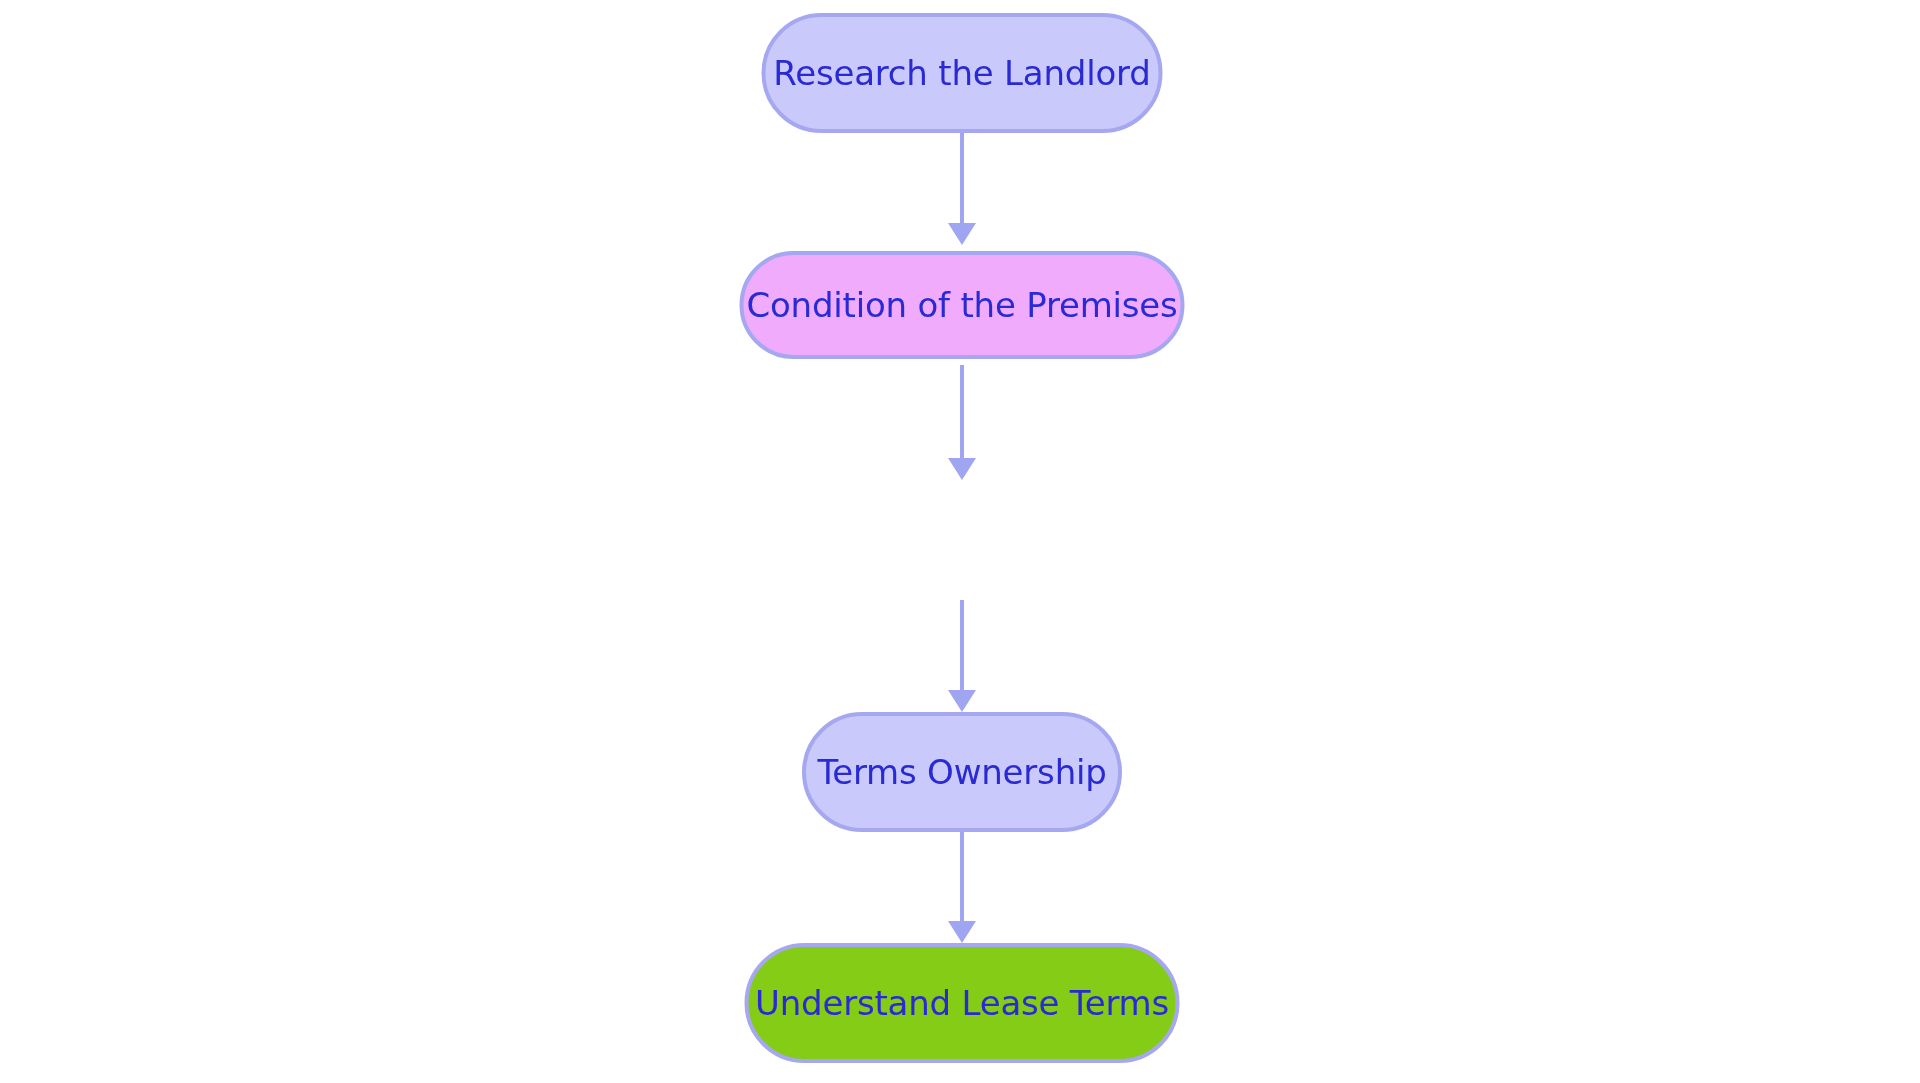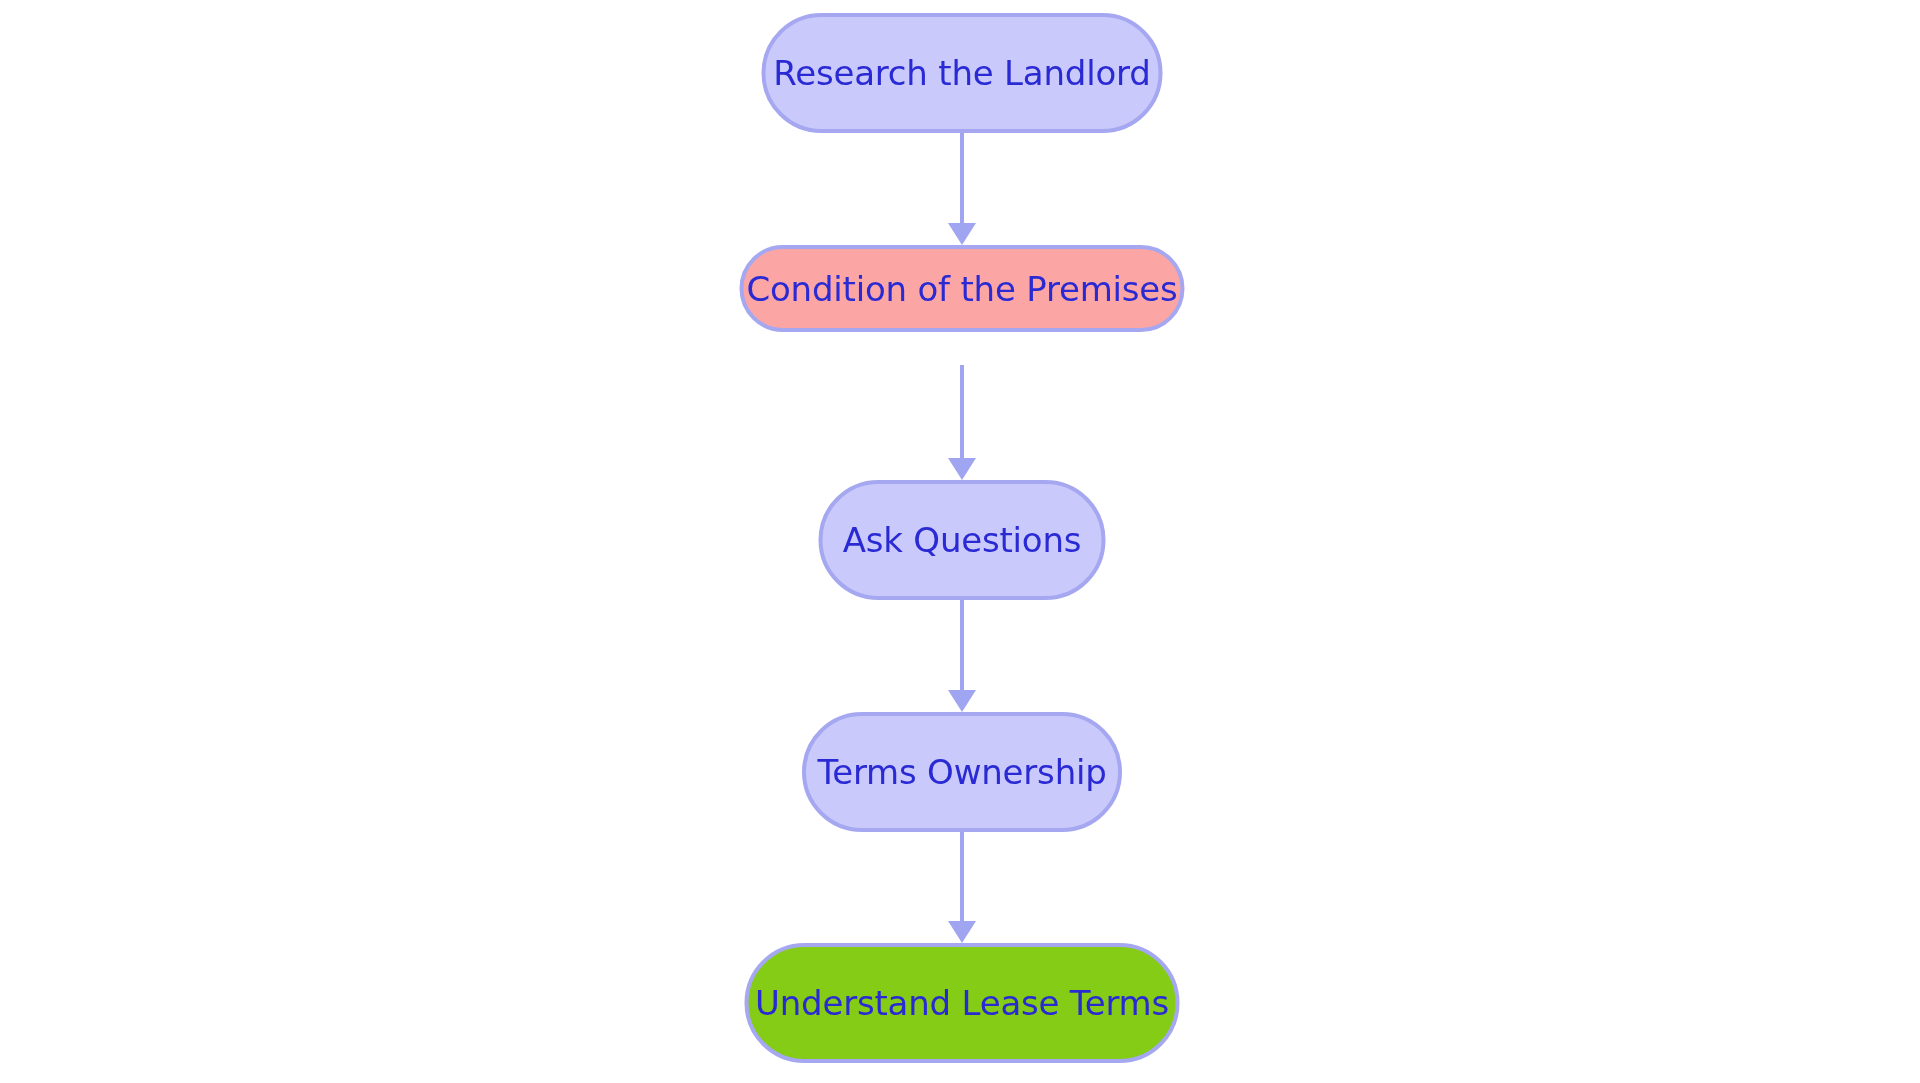--- a/index.html
+++ b/index.html
@@ -95,27 +95,24 @@
 
   <div class="connector" style="left: 962px; top: 832px; height: 111px;">
     <div class="connector-line" style="height: 89px; background: rgb(159, 165, 240);"></div>
     <div class="connector-head" style="border-top-color: rgb(159, 165, 240);"></div>
   </div>
 
   <div class="node" style="left: 962px; top: 13px; width: 401px; height: 120px; background: rgb(201, 201, 251); border-color: rgb(165, 168, 240);">
     <span class="node-label" style="color: rgb(42, 42, 212);">Research the Landlord</span>
   </div>
 
-  <div class="node" style="left: 962px; top: 245px; width: 445px; height: 87px; background: #fca5a5; border-color: rgb(165, 168, 240);">
+  <div class="node" style="left: 962px; top: 251px; width: 445px; height: 108px; background: #f0abfc; border-color: rgb(165, 168, 240);">
     <span class="node-label" style="color: rgb(42, 42, 212);">Condition of the Premises</span>
   </div>
 
-  <div class="node" style="left: 962px; top: 480px; width: 287px; height: 120px; background: rgb(201, 201, 251); border-color: rgb(165, 168, 240);">
-    <span class="node-label" style="color: rgb(42, 42, 212);">Ask Questions</span>
-  </div>
 
   <div class="node" style="left: 962px; top: 712px; width: 320px; height: 120px; background: rgb(201, 201, 251); border-color: rgb(165, 168, 240);">
     <span class="node-label" style="color: rgb(42, 42, 212);">Terms Ownership</span>
   </div>
 
   <div class="node" style="left: 962px; top: 943px; width: 435px; height: 120px; background: #84cc16; border-color: rgb(165, 168, 240);">
     <span class="node-label" style="color: rgb(42, 42, 212);">Understand Lease Terms</span>
   </div>
 
 </div>

